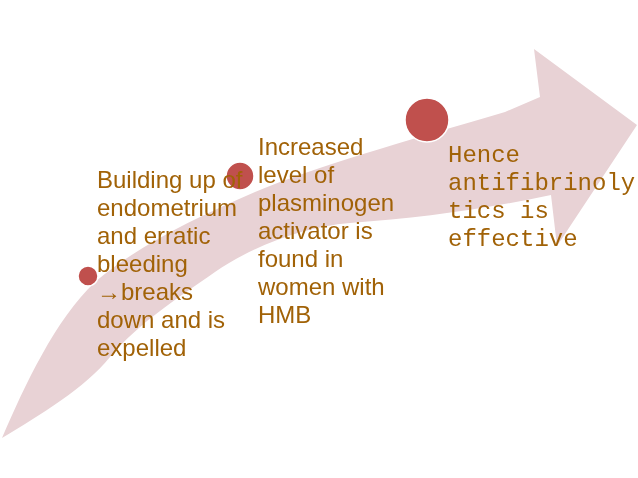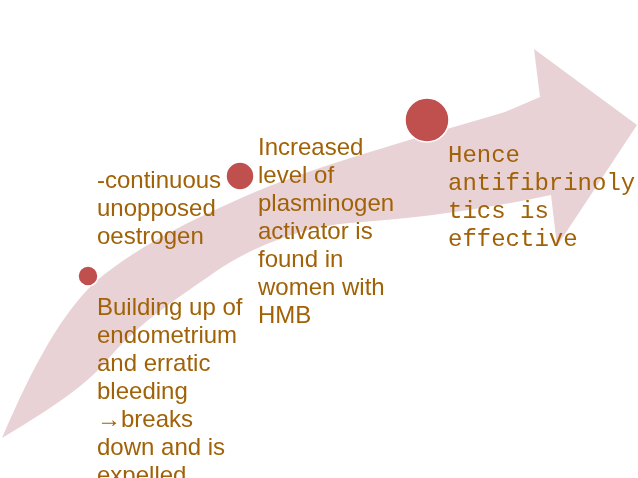--- a/index.html
+++ b/index.html
@@ -63,23 +63,20 @@
              C 300,227 250,248 215,272
              C 175,300 140,322 110,357
              C 85,388 40,415 2,438
              Z" fill="#e8d2d5"></path>
     <circle cx="88" cy="276" r="10" stroke="#ffffff" stroke-width="1.5" fill="#c0504d"></circle>
     <circle cx="240" cy="176" r="14" stroke="#ffffff" stroke-width="1.5" fill="#c0504d"></circle>
     <circle cx="427" cy="120" r="22" stroke="#ffffff" stroke-width="1.5" fill="#c0504d"></circle>
   </svg>
 
   <div class="text-block block-anov">
-    <p>-continuous
-unopposed
-oestrogen</p>
     <p>Building up of
 endometrium
 and erratic
 bleeding
 →breaks
 down and is
 expelled</p>
   </div>
 
   <div class="text-block block-increased">

